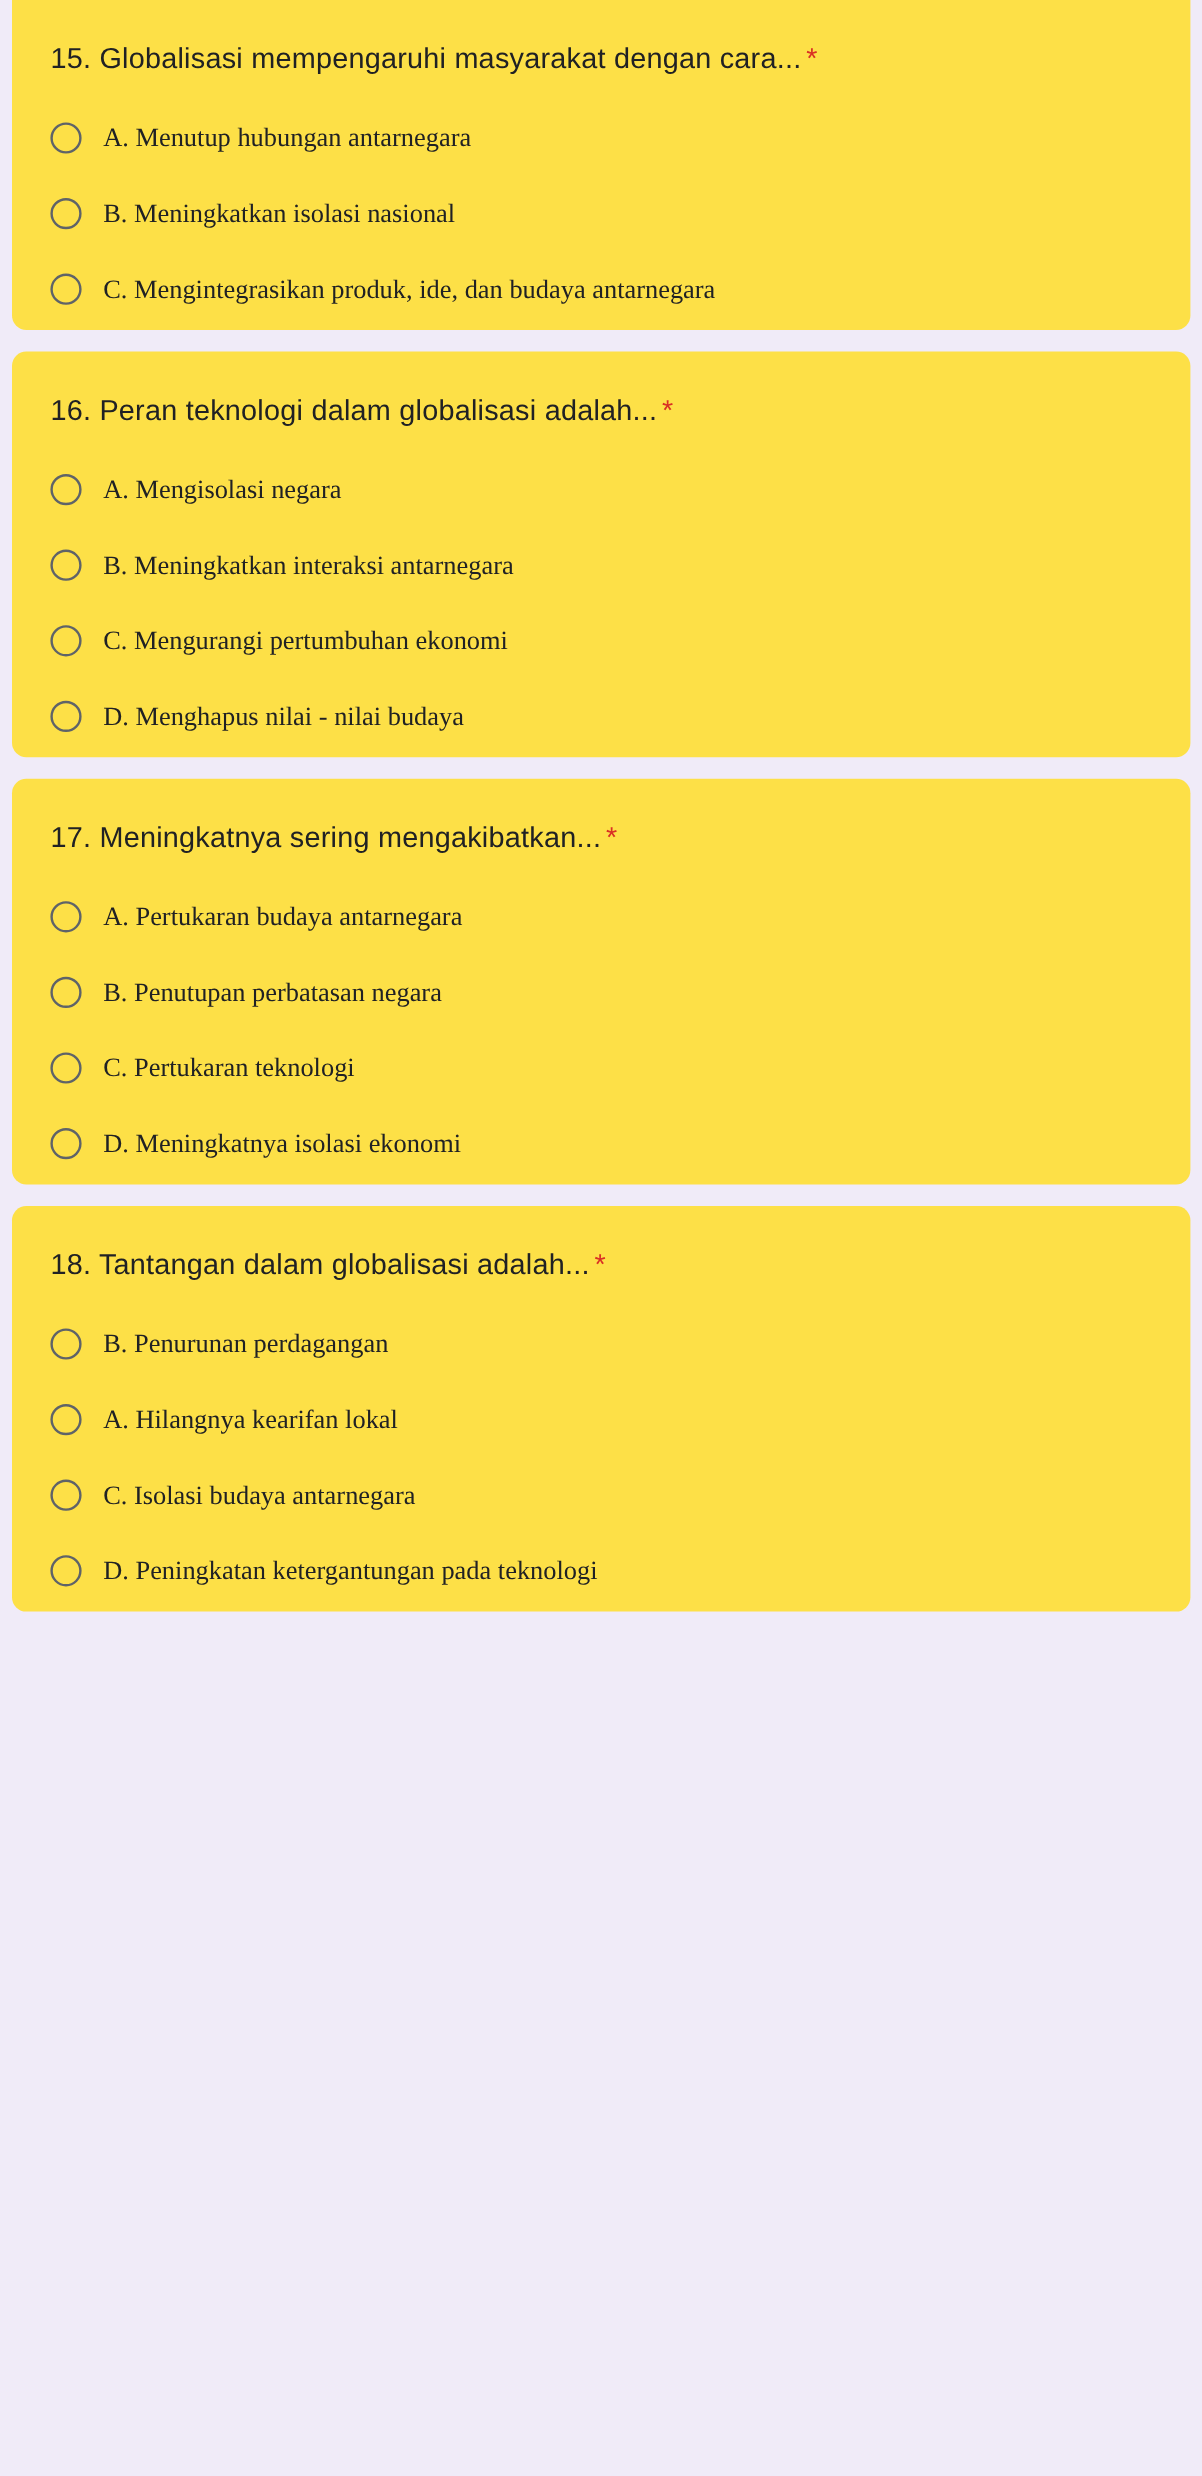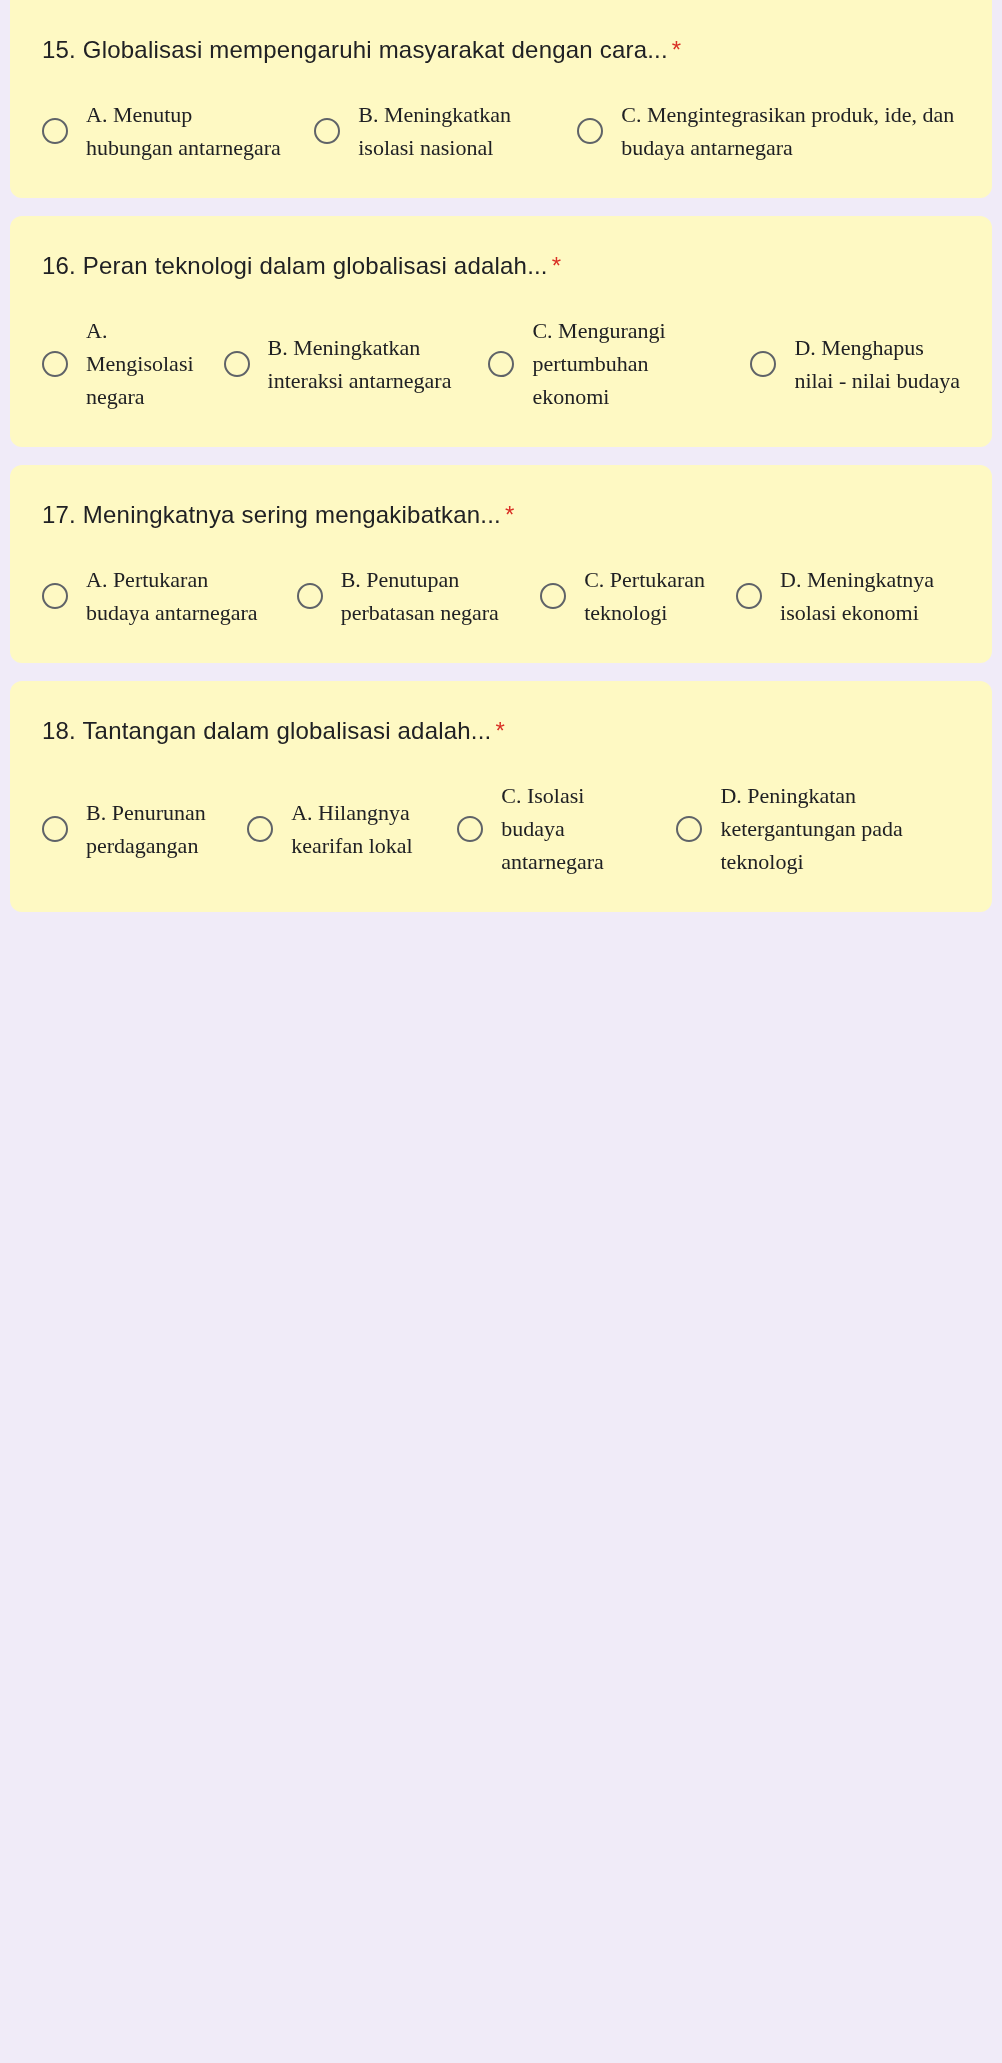--- a/index.html
+++ b/index.html
@@ -7,23 +7,23 @@
       padding: 0;
       box-sizing: border-box;
     }
     body {
       background-color: #f0ebf8;
       font-family: 'Georgia', serif;
       padding: 0;
       width: 1002px;
     }
     .question-card {
-      background-color: #fef9c3;
+      background-color: #fde047;
       border-radius: 12px;
-      padding: 32px 32px 34px 32px;
+      padding: 32px 32px 18px 32px;
       margin: 0 10px 18px 10px;
     }
     .question-card:first-child {
       margin-top: 0;
       border-top-left-radius: 0;
       border-top-right-radius: 0;
     }
     .question-title {
       font-family: 'Google Sans', 'Product Sans', Arial, sans-serif;
       font-size: 24px;
@@ -32,21 +32,21 @@
       line-height: 1.5;
       margin-bottom: 30px;
       font-weight: 400;
     }
     .required-asterisk {
       color: #d93025;
       margin-left: 4px;
     }
     .options-container {
       display: flex;
-      flex-direction: row;
+      flex-direction: column;
       gap: 30px;
     }
     .option-row {
       display: flex;
       align-items: center;
       gap: 18px;
       cursor: pointer;
     }
     .radio-circle {
       width: 26px;

